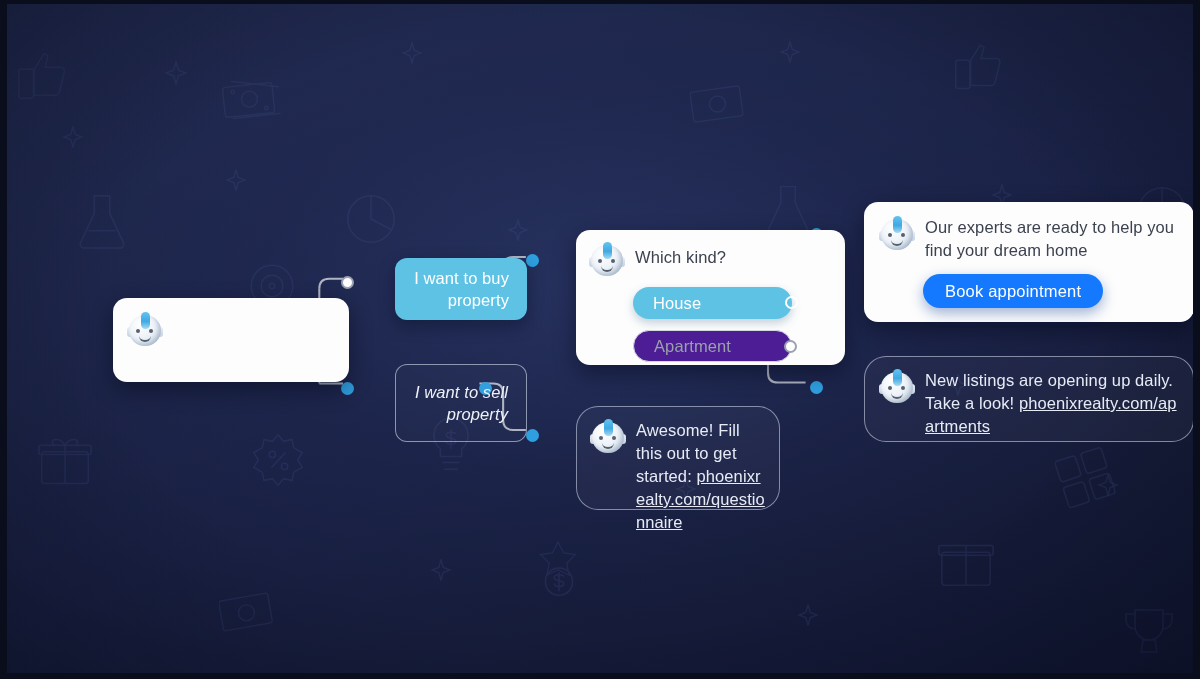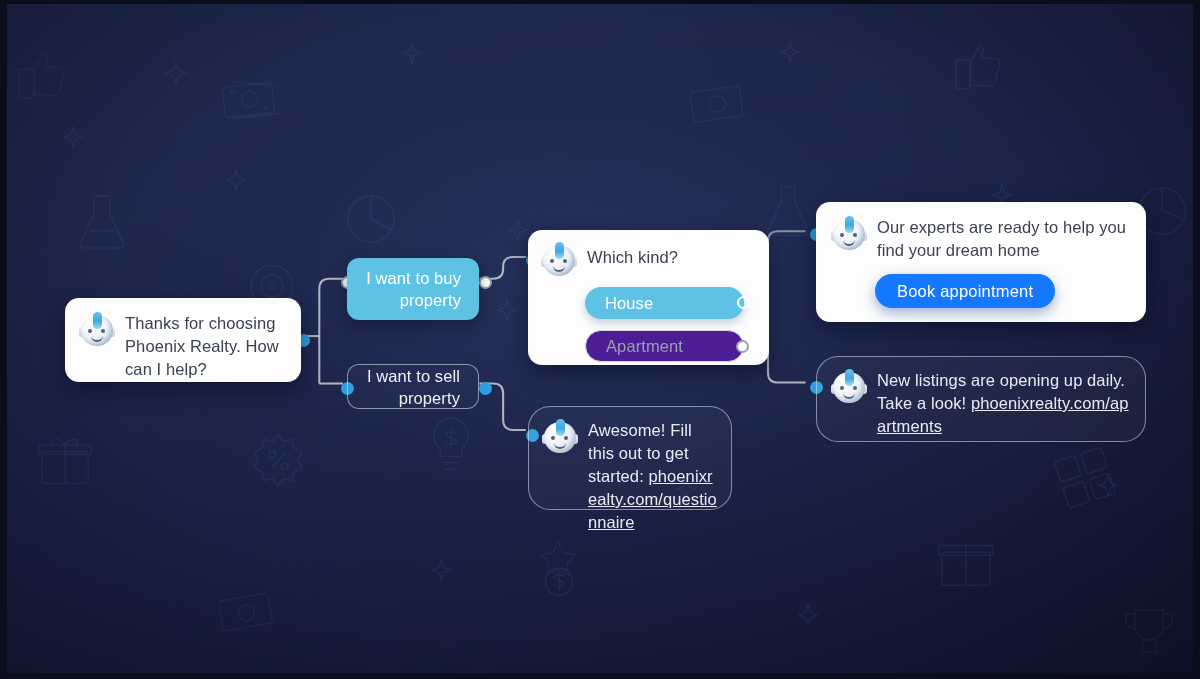--- a/index.html
+++ b/index.html
@@ -32,21 +32,21 @@
   #wires{position:absolute;inset:0;pointer-events:none;}
   #wires path{fill:none;stroke:#c9ccd6;stroke-width:2.1;opacity:.85;}
   #wires path.under{stroke:#cfd3dd;opacity:.6;}
 
   .dot{position:absolute;width:13px;height:13px;border-radius:50%;box-sizing:border-box;}
   .dot.filled{background:#2e9fdf;}
   .dot.hollow{background:#ffffff;border:2.4px solid #9aa1b0;}
   .dot.hollow-on-blue{background:transparent;border:2.4px solid #ffffff;}
 
   
-  .node{position:absolute;box-sizing:border-box;}
+  .node{position:absolute;box-sizing:border-box;margin-left:48px;}
 
   .card-light{
     background:#fdfdfd;border-radius:14px;
     box-shadow:0 8px 22px rgba(3,7,22,.45);
   }
   .card-dark{
     background:rgba(255,255,255,.035);
     border:1.6px solid rgba(215,222,240,.55);
     border-radius:22px;
   }
@@ -271,33 +271,32 @@
     <div class="row" style="padding:14px 14px 0 15px;">
       <div class="avatar">
         <div class="ear l"></div>
           <div class="ear r"></div>
         <div class="head"></div>
           <div class="antenna"></div>
         <div class="eye l"></div>
           <div class="eye r"></div>
           <div class="mouth"></div>
       </div>
-      <div class="msgtext">Thanks for choosing Phoenix Realty. How can I help?</div>
     </div>
   </div>
 
   <div class="node choice sel" style="left:340px;top:254px;width:132px;height:62px;">
     <div class="lbl">I want to buy property</div>
   </div>
 
-  <div class="node choice out" style="left:340px;top:360px;width:132px;height:45px;">
+  <div class="node choice out" style="left:340px;top:360px;width:132px;height:78px;font-style:italic;">
     <div class="lbl">I want to sell property</div>
   </div>
 
-  <div class="node card-light" style="left:521px;top:226px;width:241px;height:135px;">
+  <div class="node card-light" style="left:521px;top:226px;width:269px;height:135px;">
     <div class="row" style="padding:12px 0 0 14px;">
       <div class="avatar">
         <div class="ear l"></div>
           <div class="ear r"></div>
         <div class="head"></div>
           <div class="antenna"></div>
         <div class="eye l"></div>
           <div class="eye r"></div>
           <div class="mouth"></div>
       </div>

